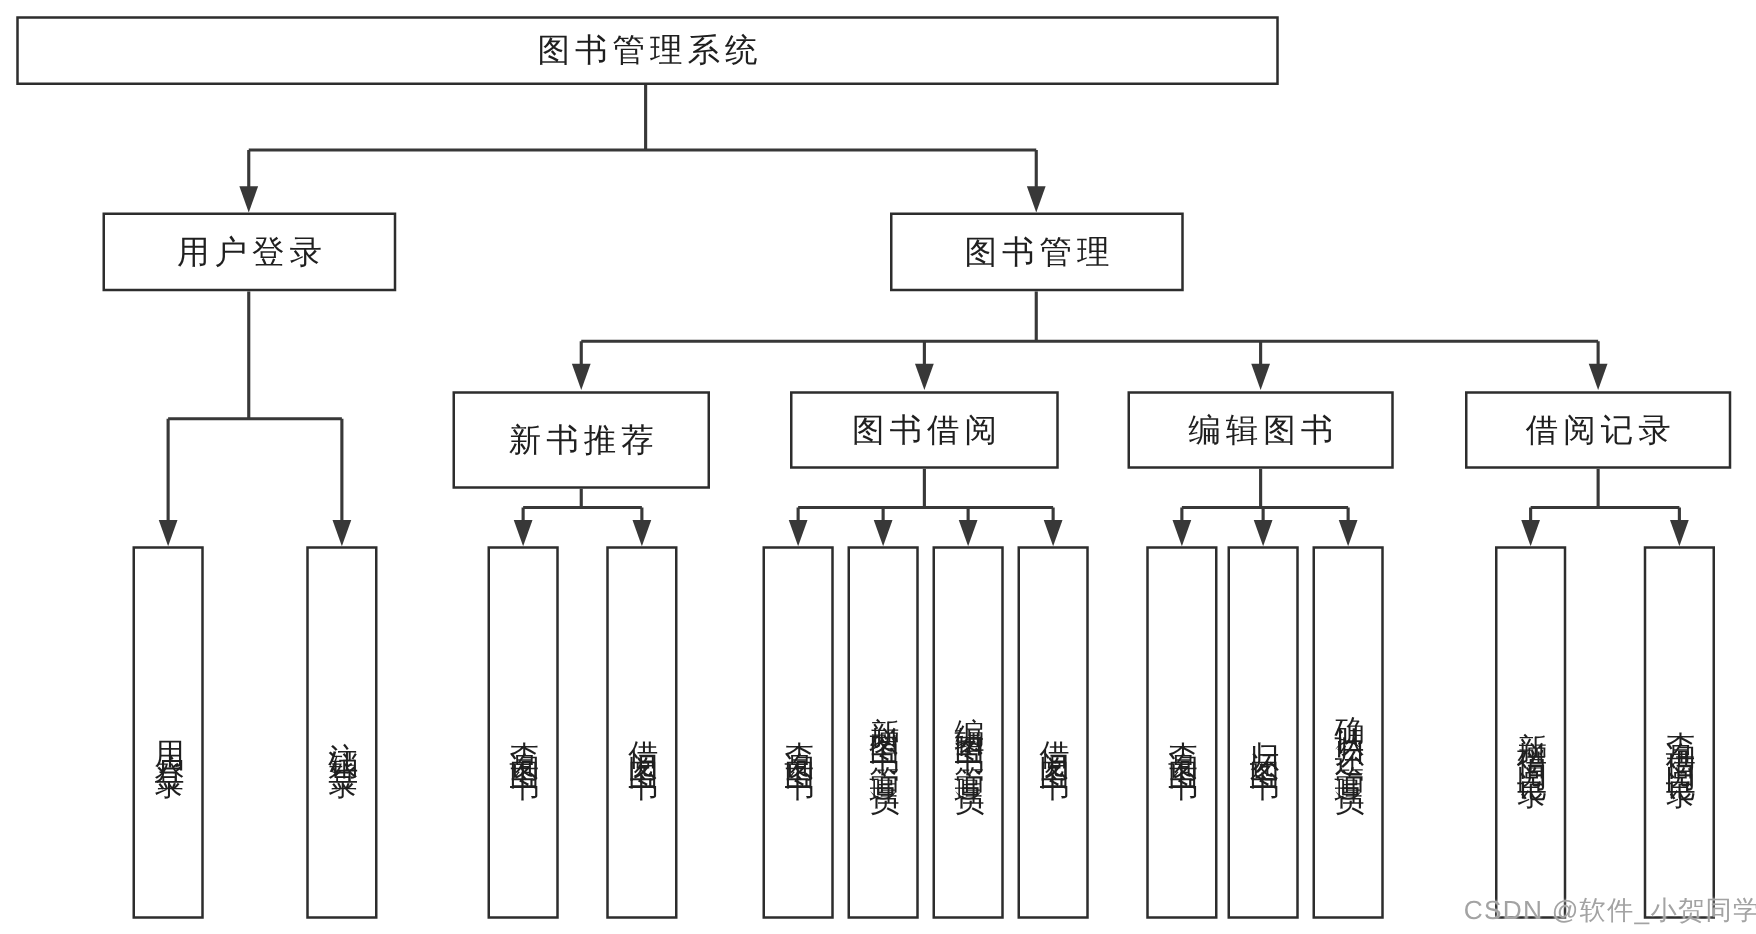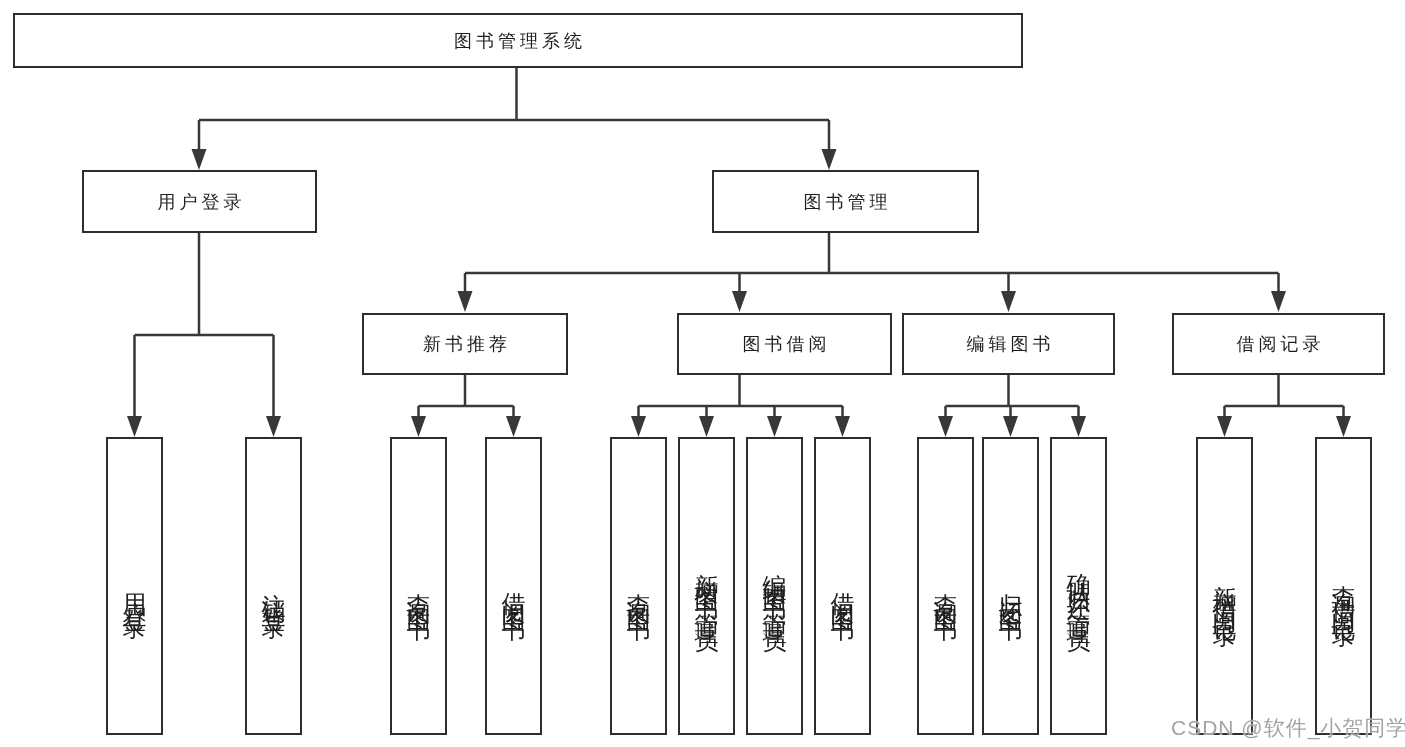--- a/index.html
+++ b/index.html
@@ -26,30 +26,30 @@
     position: absolute;
     box-sizing: border-box;
     border: 2.5px solid #2d2d2d;
     background: #ffffff;
     display: flex;
     align-items: center;
     justify-content: center;
     z-index: 2;
   }
   .node.h {
-    font-size: 18px;
+    font-size: 26px;
     letter-spacing: 4px;
     white-space: nowrap;
   }
   .node.h span { margin-left: 4px; } 
   .root  { left: 13px;   top: 13px;  width: 1010px; height: 55px; }
   .lv2a  { left: 82px;   top: 170px; width: 235px;  height: 63px; }
-  .lv2b  { left: 712px;  top: 170px; width: 267px;  height: 63px; }
-  .lv3a  { left: 362px;  top: 313px; width: 206px;  height: 62px; }
-  .lv3b  { left: 632px;  top: 313px; width: 215px;  height: 62px; margin-left: 45px; }
+  .lv2b  { left: 712px;  top: 170px; width: 235px;  height: 63px; }
+  .lv3a  { left: 362px;  top: 313px; width: 206px;  height: 78px; }
+  .lv3b  { left: 632px;  top: 313px; width: 215px;  height: 62px; }
   .lv3c  { left: 902px;  top: 313px; width: 213px;  height: 62px; }
   .lv3d  { left: 1172px; top: 313px; width: 213px;  height: 62px; }
   .leaf {
     top: 437px;
     width: 57px;
     height: 298px;
   }
   .leaf span {
     writing-mode: vertical-rl;
     text-orientation: mixed;

